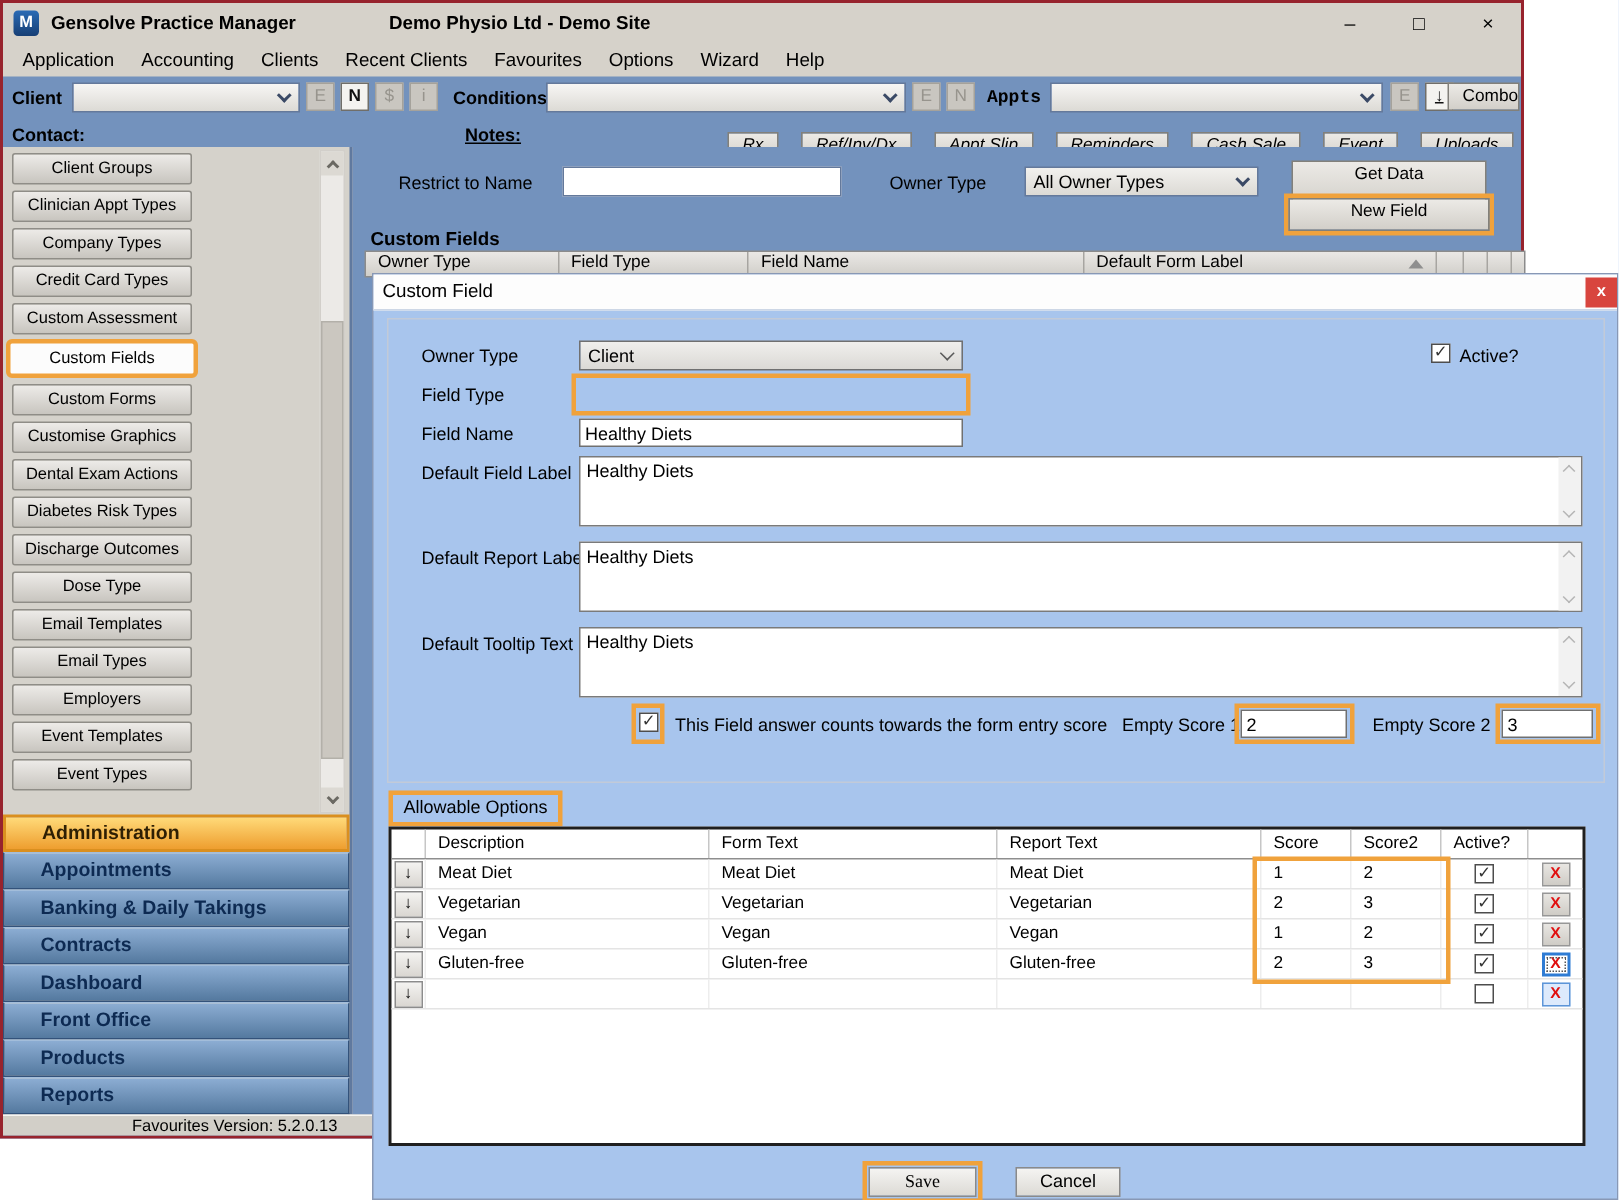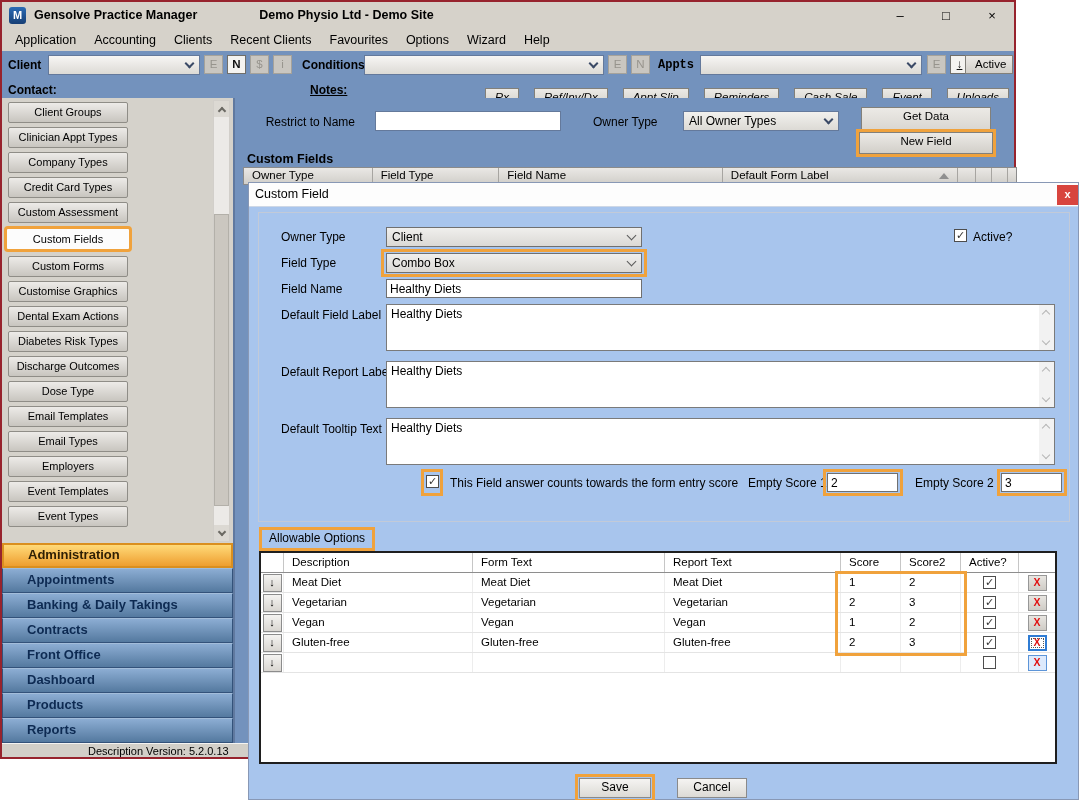--- a/index.html
+++ b/index.html
@@ -158,21 +158,21 @@
     text-align:center; line-height:13px; }
   .del-btn.focused { border:2px solid #2f7cd4; background:#fff;
     outline:1px dotted #555; outline-offset:-4px; line-height:11px; }
   .del-btn.next-row { background:#ddeafc; border:1px solid #5d95d8; }
   #score-highlight { position:absolute; left:574px; top:18px; width:132px; height:85px;
     border:3px solid #f0a23c; pointer-events:none; }
 
   .dlg-btn { position:absolute; height:20px; background:linear-gradient(#f5f4f2,#dcdad5);
     border:1px solid #8a8a8a; font-size:12px; text-align:center; line-height:17px; }
   #save-orange { left:326px; top:591px; width:80px; height:28px; }
-  #save-btn { left:330px; top:595px; width:72px; }
+  #save-btn { left:330px; top:595px; width:72px;font-family:Liberation Serif, serif; }
   #cancel-btn { left:428px; top:595px; width:70px; }
 </style>
 </head>
 <body>
 
 <div id="screen">
 
   <div id="main-window">
 
     <div id="titlebar">
@@ -222,21 +222,21 @@
         </div>
 
       <div class="tb-label" style="left:656px;font-family:Liberation Mono, monospace;">Appts</div>
       <div class="tb-combo" style="left:698px; width:222px;">
           <span class="chev"></span>
         </div>
       <div class="mini-row" style="left:925px;">
         <div class="mini-btn disabled">E</div>
         <div class="mini-btn"><span class="dl">↓</span></div>
       </div>
-      <div class="tb-btn" id="letter-btn">Active</div>
+      <div class="tb-btn" id="letter-btn">Combo</div>
 
       <div class="tb-label" id="contact-label" style="left:6px;">Contact:</div>
       <div class="tb-label" id="notes-label" style="left:308px;text-decoration:underline;">Notes:</div>
       <div id="tb-actions">
 
       <div class="tb-btn">Rx</div>
           <div class="tb-btn">Ref/Inv/Dx</div>
           <div class="tb-btn">Appt Slip</div>
           <div class="tb-btn">Reminders</div>
           <div class="tb-btn">Cash Sale</div>
@@ -274,22 +274,22 @@
         <div class="scroll-btn" id="scroll-down">
             <span class="chev-g down"></span>
           </div>
       </div>
       <div id="side-nav">
 
       <div class="nav-btn selected">Administration</div>
           <div class="nav-btn">Appointments</div>
           <div class="nav-btn">Banking &amp; Daily Takings</div>
           <div class="nav-btn">Contracts</div>
+          <div class="nav-btn">Dashboard</div>
           <div class="nav-btn">Front Office</div>
-          <div class="nav-btn">Dashboard</div>
           <div class="nav-btn">Products</div>
           <div class="nav-btn">Reports</div>
         </div>
     </div>
 
     <div id="content">
       <div class="c-label" id="restrict-label">Restrict to Name</div>
       <input id="restrict-input" value="" style="">
       <div class="c-label" id="ownertype-label">Owner Type</div>
       <div id="ownertype-combo"><span>All Owner Types</span><span class="chev"></span></div>
@@ -304,38 +304,37 @@
         <div class="bgh-cell bgh-c2">Field Name</div>
         <div class="bgh-cell bgh-c3"><span>Default Form Label</span><span class="sort-up"></span></div>
         <div class="bgh-cell bgh-c4"></div>
         <div class="bgh-cell bgh-c5"></div>
         <div class="bgh-cell bgh-c6"></div>
         <div class="bgh-cell bgh-c7"></div>
       </div>
     </div>
 
     <div id="statusbar">
-      <div id="status-text">Description Version: 5.2.0.13</div>
+      <div id="status-text">Favourites Version: 5.2.0.13</div>
     </div>
   </div>
 
   <div id="dialog">
     <div id="dlg-titlebar">Custom Field</div>
     <div id="dlg-close">x</div>
 
     <div id="dlg-panel"></div>
 
     <div class="dlg-label" style="left:32px; top:47px;">Owner Type</div>
     <div class="dlg-combo" style="top:44px;"><span>Client</span><span class="chev"></span></div>
     <span class="cb" style="position:absolute; left:705px; top:46px;">✓</span>
     <div class="dlg-label" style="left:724px; top:47px;">Active?</div>
 
     <div class="dlg-label" style="left:32px; top:73px;">Field Type</div>
     <div class="hl" style="left:132px; top:66px; width:266px; height:28px;"></div>
-    <div class="dlg-combo" style="top:70px;"><span>Combo Box</span><span class="chev"></span></div>
 
     <div class="dlg-label" style="left:32px; top:99px;">Field Name</div>
     <input class="dlg-input" style="left: 137px; top: 96px; width: 256px; height: 19px;" value="Healthy Diets">
 
     <div class="dlg-label" style="left:32px; top:125px;">Default Field Label</div>
     <div class="ta-wrap" style="top:121px;">
       <textarea style="">Healthy Diets</textarea>
       <div class="ta-scroll">
           <span class="chev-t up"></span>
           <span class="chev-t down"></span>

